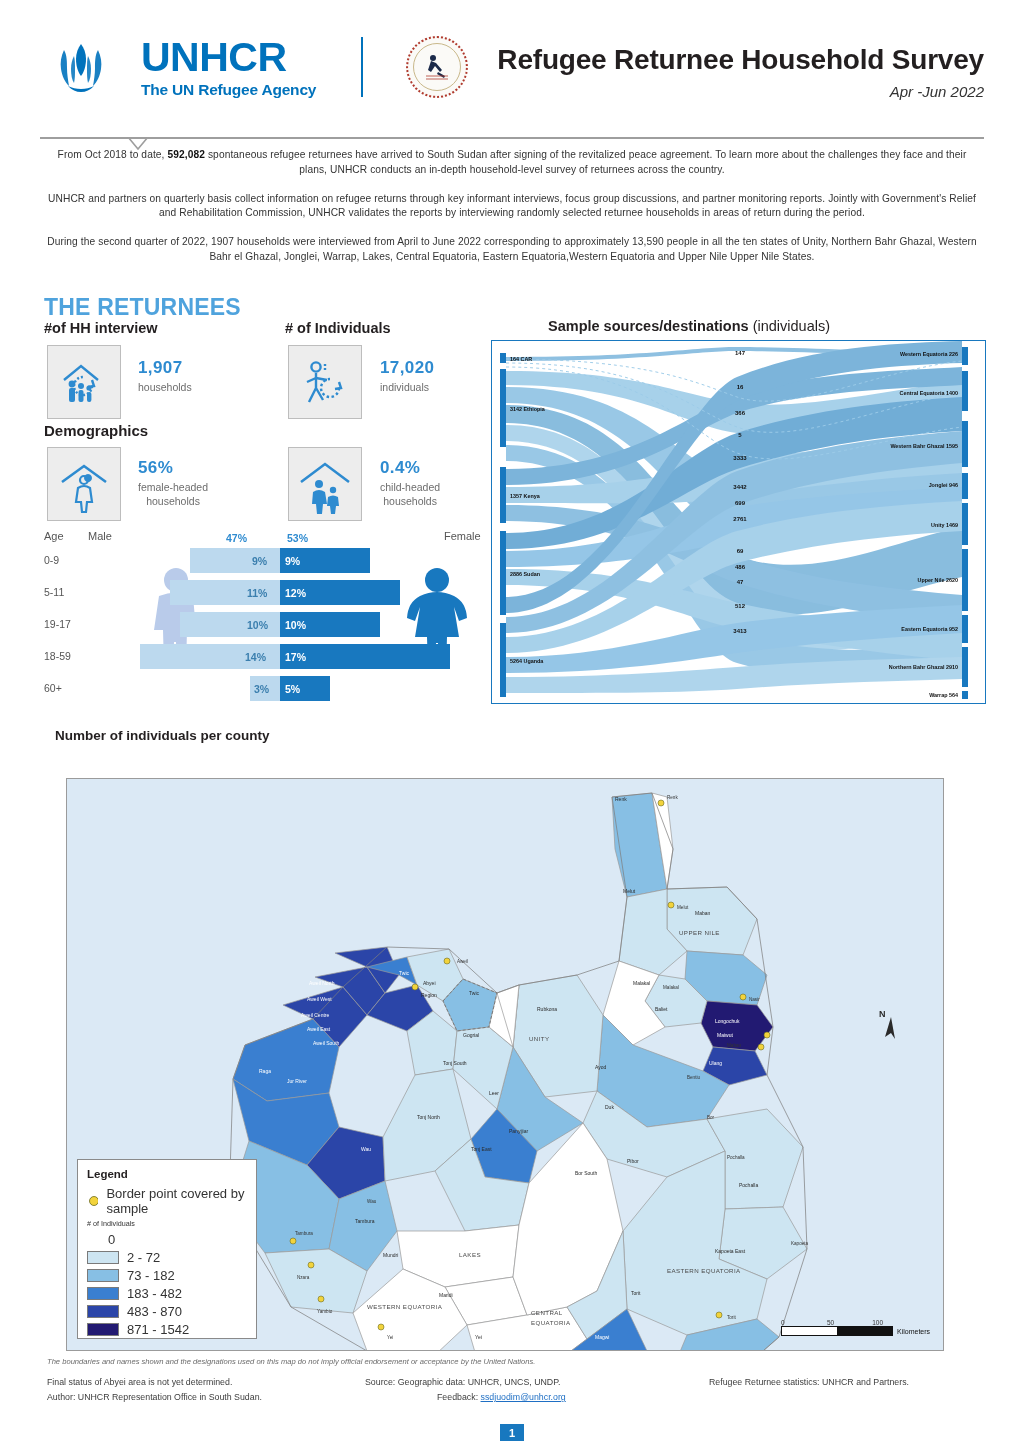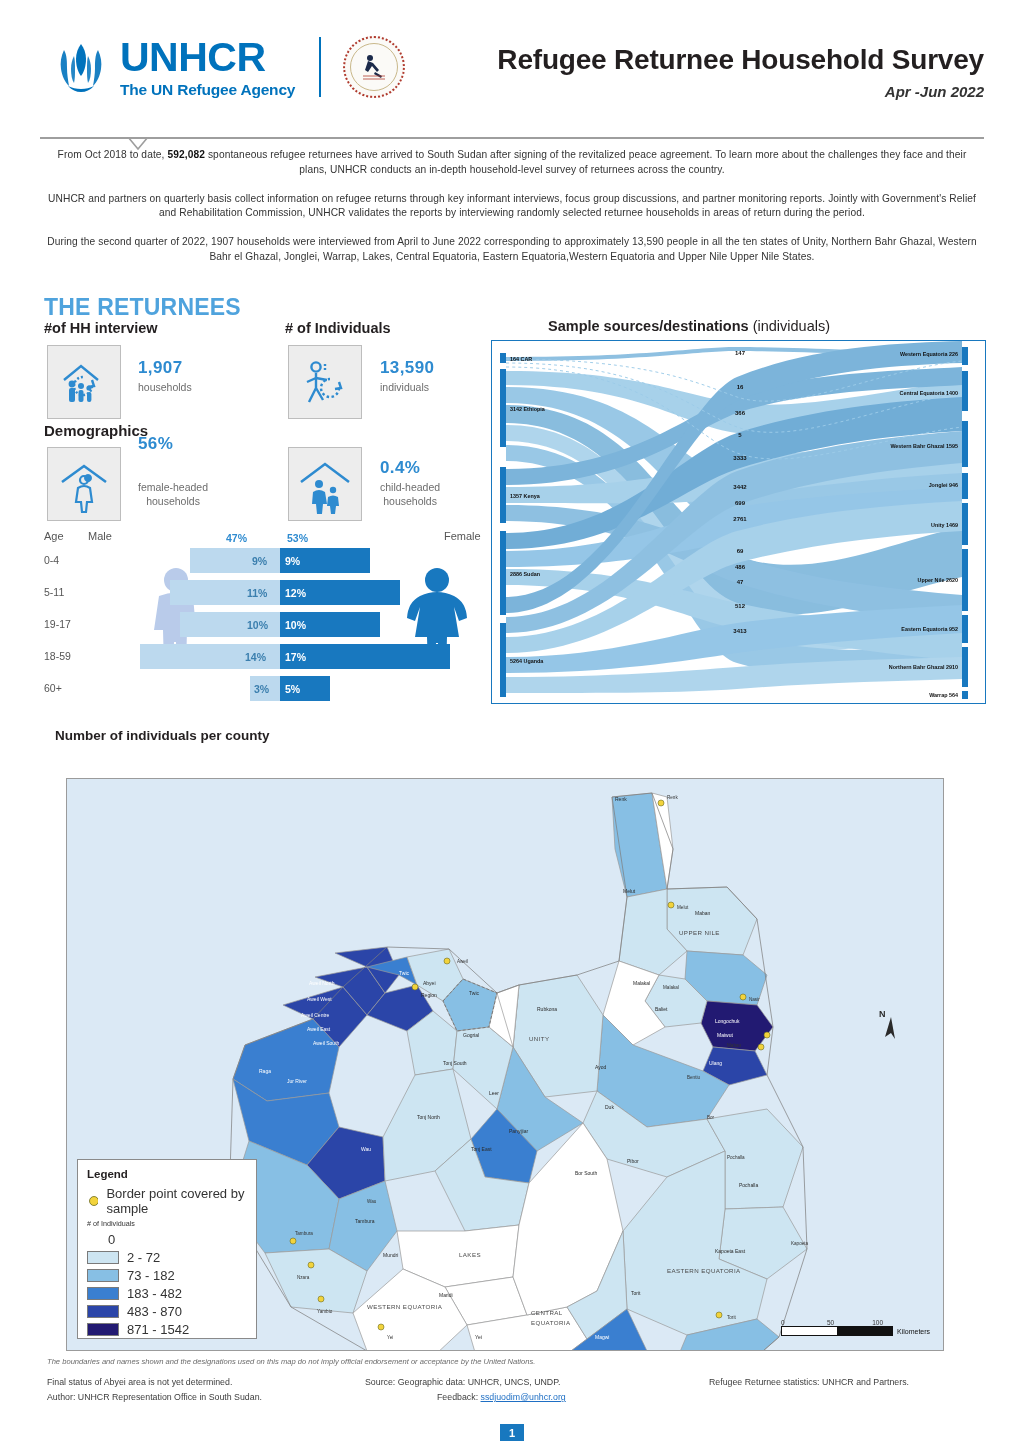--- a/index.html
+++ b/index.html
@@ -1,34 +1,34 @@
 <!DOCTYPE html>
 <html><head>
 <meta charset="utf-8">
 <style>
   html,body{margin:0;padding:0;background:#fff;}
   body{width:1024px;height:1449px;position:relative;font-family:"Liberation Sans",sans-serif;color:#231f20;overflow:hidden;}
   .page{position:absolute;left:0;top:0;width:1024px;height:1449px;background:#fff;}
 
   
   .header{position:absolute;left:40px;top:30px;width:944px;height:105px;}
-  .logo-wrap{position:absolute;left:10px;top:6px;display:flex;align-items:center;gap:8px;}
+  .logo-wrap{position:absolute;left:10px;top:6px;display:flex;align-items:center;gap:29px;}
   .unhcr-mark{width:62px;height:62px;position:relative;}
   .unhcr-text{display:flex;flex-direction:column;line-height:1;}
   .unhcr-name{font-size:41px;font-weight:bold;color:#0072bc;letter-spacing:-0.5px;font-family:"Liberation Sans",sans-serif;}
   .unhcr-sub{font-size:15.5px;font-weight:bold;color:#0072bc;margin-top:4px;letter-spacing:-0.2px;}
   .divider-v{width:2px;height:60px;background:#0072bc;margin-left:16px;margin-right:14px;}
   .seal{width:58px;height:58px;border-radius:50%;border:2.5px dotted #b03a2e;position:relative;background:#fbfaf7;}
   .seal-inner{position:absolute;left:5px;top:5px;right:5px;bottom:5px;border-radius:50%;border:1px solid #c9b88a;}
   .seal-fig{position:absolute;left:50%;top:50%;transform:translate(-50%,-50%);}
 
   .head-right{position:absolute;right:0;top:8px;text-align:right;}
   .country{font-size:19px;letter-spacing:1.2px;color:#3a3a3a;}
   .maintitle{font-size:28px;font-weight:bold;color:#231f20;margin-top:6px;letter-spacing:-0.2px;}
-  .period{font-size:15px;font-style:italic;font-weight:bold;color:#333;margin-top:7px;}
+  .period{font-size:15px;font-style:italic;font-weight:normal;color:#333;margin-top:7px;}
 
   .hrule{position:absolute;left:40px;top:137px;width:944px;height:2px;background:#9e9e9e;}
   .notch{position:absolute;left:98px;top:137px;width:80px;height:14px;}
 
   
   .intro{position:absolute;left:47px;top:148px;width:930px;}
   .intro p{margin:0 0 14px 0;font-size:10.2px;line-height:1.45;color:#333;letter-spacing:0.1px;text-align:center;}
   .intro b{font-weight:bold;color:#111;}
 
   
@@ -177,38 +177,38 @@
       <g fill="none" stroke="#2e8bd0" stroke-width="2.4">
         <circle cx="27" cy="21" r="4.6"></circle>
         <path d="M27 27 L27 42 M27 42 L20 56 M27 42 L34 54"></path>
         <path d="M27 32 L18 36 M27 32 L38 34"></path>
         <path d="M50 42 a9 9 0 1 1 -9 -9" stroke-dasharray="2.5 2.5"></path>
         <path d="M50 36 l2 6 -6 1"></path>
         <path d="M36 18 v8" stroke-dasharray="2 2"></path>
       </g>
     </svg>
   </div>
-  <div class="statnum" style="left:380px;top:358px;">13,590</div>
+  <div class="statnum" style="left:380px;top:358px;">17,020</div>
   <div class="statlbl" style="left:380px;top:380px;">individuals</div>
 
   <div class="sub-demo">Demographics</div>
 
   <div class="statbox" style="left:47px;top:447px;">
     <svg class="icn" viewBox="0 0 72 72">
       <path d="M14 34 L36 18 L58 34" fill="none" stroke="#2e8bd0" stroke-width="2.6"></path>
       <g fill="#2e8bd0">
         <path d="M36 30 a4 4 0 1 1 0 0.1z"></path>
       </g>
       <g fill="none" stroke="#2e8bd0" stroke-width="2.2">
         <circle cx="36" cy="32" r="4"></circle>
         <path d="M30 40 q6 -4 12 0 l2 14 -5 0 -1 10 -4 0 -1 -10 -5 0z"></path>
       </g>
     </svg>
   </div>
-  <div class="statnum" style="left:138px;top:434px;">56%</div>
+  <div class="statnum" style="left:138px;top:458px;">56%</div>
   <div class="statlbl" style="left:138px;top:480px;">
     <span>female-headed</span><br>
     <span>households</span>
   </div>
 
   <div class="statbox" style="left:288px;top:447px;">
     <svg class="icn" viewBox="0 0 72 72">
       <path d="M12 34 L36 16 L60 34" fill="none" stroke="#2e8bd0" stroke-width="2.6"></path>
       <g fill="#2e8bd0">
         <circle cx="30" cy="36" r="4"></circle>
@@ -237,21 +237,21 @@
         <path d="M10 30 q17 -7 34 0 l3 34 -9 0 -1 38 -9 0 -1 -26 -2 0 -1 26 -9 0 -1 -38 -9 0z"></path>
       </g>
     </svg>
     <svg class="fig-f" width="62" height="105" viewBox="0 0 62 105">
       <g fill="#1878bf">
         <circle cx="31" cy="14" r="12"></circle>
         <path d="M14 30 q17 -8 34 0 q12 6 13 22 l-8 3 -5 -14 l5 30 -12 0 -1 32 -7 0 -1 -26 -2 0 -1 26 -7 0 -1 -32 -12 0 l5 -30 -5 14 -8 -3 q1 -16 13 -22z"></path>
       </g>
     </svg>
 
-    <div class="agelbl" style="top:24px;">0-4</div>
+    <div class="agelbl" style="top:24px;">0-9</div>
     <div class="agelbl" style="top:56px;">5-11</div>
     <div class="agelbl" style="top:88px;">19-17</div>
     <div class="agelbl" style="top:120px;">18-59</div>
     <div class="agelbl" style="top:152px;">60+</div>
 
     <div class="bar-m" style="left:146px;width:90px;top:18px;"></div>
     <div class="bar-m" style="left:126px;width:110px;top:50px;"></div>
     <div class="bar-m" style="left:136px;width:100px;top:82px;"></div>
     <div class="bar-m" style="left:96px;width:140px;top:114px;"></div>
     <div class="bar-m" style="left:206px;width:30px;top:146px;"></div>

